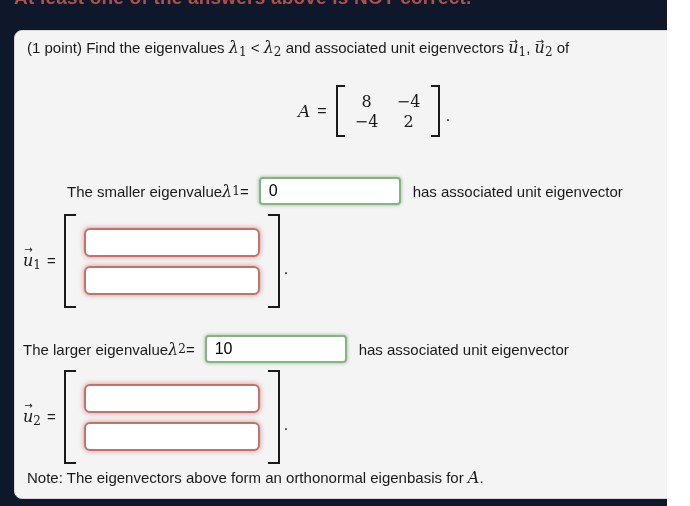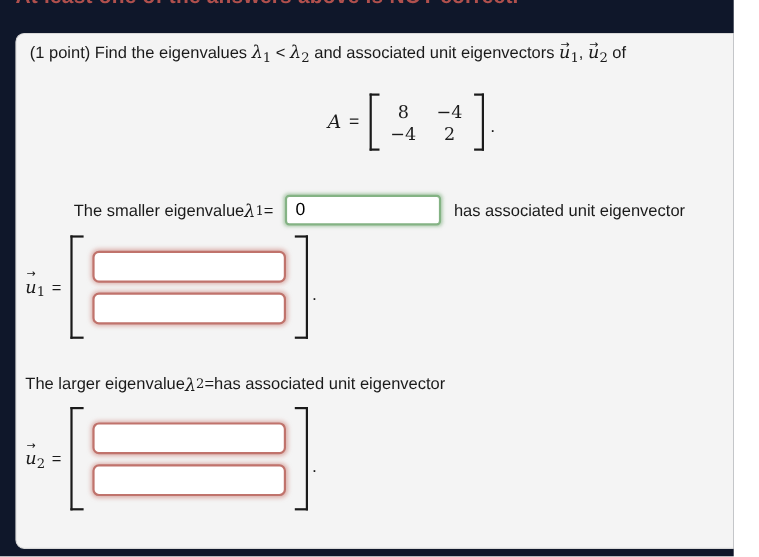--- a/index.html
+++ b/index.html
@@ -112,29 +112,33 @@
       </span>
       <span class="bigbrk-r"></span>
       <span class="vperiod">.</span>
     </div>
 
     <div class="answer-row" style="left:8px; top:302px;justify-content:flex-end;">
       <span class="rowtext">The larger eigenvalue </span>
         <span class="mi">λ</span>
         <span class="msub">2</span>
         <span class="rowtext"> = </span>
+      <input class="answer-input correct" type="text" value="10" style="">
       <span class="rowtext">has associated unit eigenvector</span>
     </div>
 
     <div class="vec-block" style="left:8px; top:338px;">
       <span class="vec-label"><span class="vec mi"><span class="arrow">→</span><span>u</span></span><span class="msub">2</span><span class="eqsign">=</span></span>
       <span class="bigbrk-l"></span>
       <span class="vcol">
         <input class="answer-input incorrect" type="text" style="">
         <input class="answer-input incorrect" type="text" style="">
       </span>
       <span class="bigbrk-r"></span>
       <span class="vperiod">.</span>
     </div>
 
+    <div class="note-line" style="left:12px; top:437px;">
+      <span>Note: The eigenvectors above form an orthonormal eigenbasis for </span><span class="mi">A</span><span>.</span>
+    </div>
 
   </div>
 </div>
 
 </body></html>

